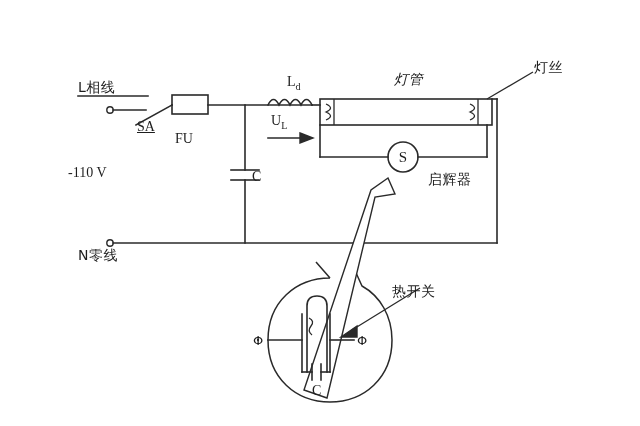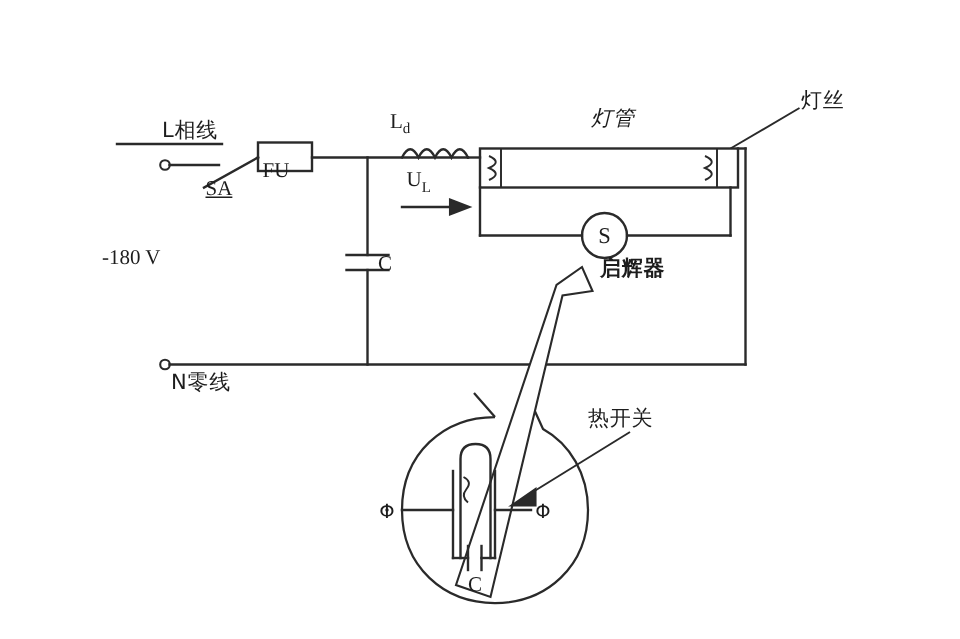--- a/index.html
+++ b/index.html
@@ -169,43 +169,43 @@
     <line class="wire" x1="302" y1="372" x2="312" y2="372"></line>
     <line class="wire" x1="312" y1="364" x2="312" y2="380"></line>
     <line class="wire" x1="321" y1="364" x2="321" y2="380"></line>
     <line class="wire" x1="321" y1="372" x2="330" y2="372"></line>
 
     <line class="wire-thin" x1="420" y1="288" x2="352" y2="330"></line>
     <polygon class="solidarrow" points="341,337 357,326 357,337"></polygon>
 
   </svg>
 
-  <div class="lbl lbl-cn" style="left:78px; top:80px;margin-left:30px;">L相线</div>
+  <div class="lbl lbl-cn" style="left:78px; top:80px;">L相线</div>
 
   <div class="lbl lbl-en" style="left:137px; top:120px;text-decoration:underline;">SA</div>
 
-  <div class="lbl lbl-en" style="left:175px; top:108px;">FU</div>
-
-  <div class="lbl lbl-en" style="left:68px; top:166px;">-180 V</div>
+  <div class="lbl lbl-en" style="left:175px; top:132px;">FU</div>
+
+  <div class="lbl lbl-en" style="left:68px; top:166px;">-110 V</div>
 
   <div class="lbl lbl-en" style="left:252px; top:170px;">C</div>
 
-  <div class="lbl lbl-en" style="left:260px; top:75px;">
+  <div class="lbl lbl-en" style="left:287px; top:75px;">
     <span>L</span><span class="lbl-sub">d</span>
   </div>
 
   <div class="lbl lbl-en" style="left:271px; top:114px;font-family:Liberation Serif, serif;">
     <span>U</span><span class="lbl-sub">L</span>
   </div>
 
   <div class="lbl lbl-cn" style="left:394px; top:72px;font-style:italic;">灯管</div>
 
   <div class="lbl lbl-cn" style="left:534px; top:60px;text-align:center;">灯丝</div>
 
-  <div class="lbl lbl-cn" style="left:400px; top:172px;font-weight:bold;">启辉器</div>
-
-  <div class="lbl lbl-cn" style="left:392px; top:272px;">热开关</div>
+  <div class="lbl lbl-cn" style="left:428px; top:172px;">启辉器</div>
+
+  <div class="lbl lbl-cn" style="left:392px; top:284px;">热开关</div>
 
   <div class="lbl lbl-en" style="left:312px; top:384px;">C</div>
 
-  <div class="lbl lbl-cn" style="left:78px; top:248px;margin-left:36px;">N零线</div>
+  <div class="lbl lbl-cn" style="left:78px; top:248px;">N零线</div>
 
 </div>
 
 </body></html>

